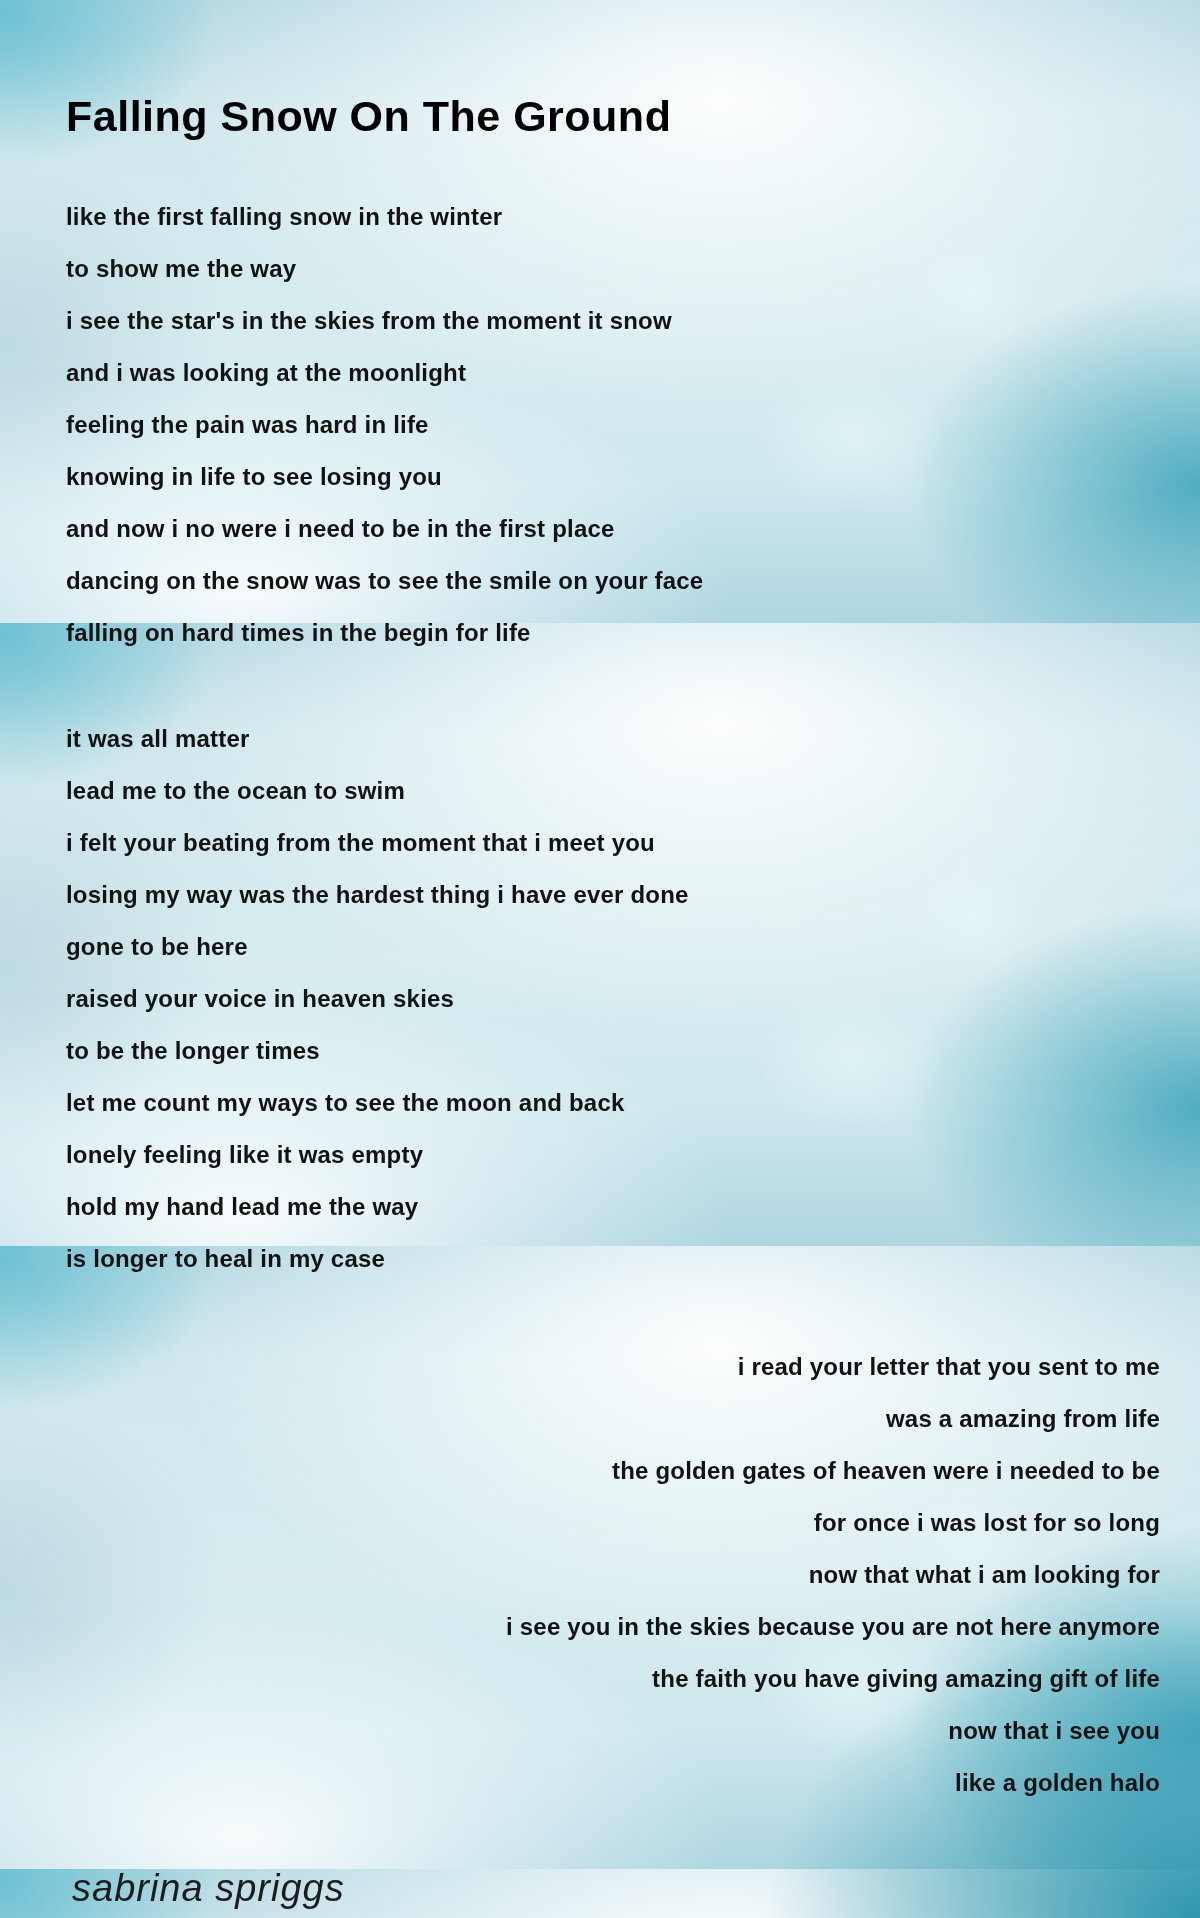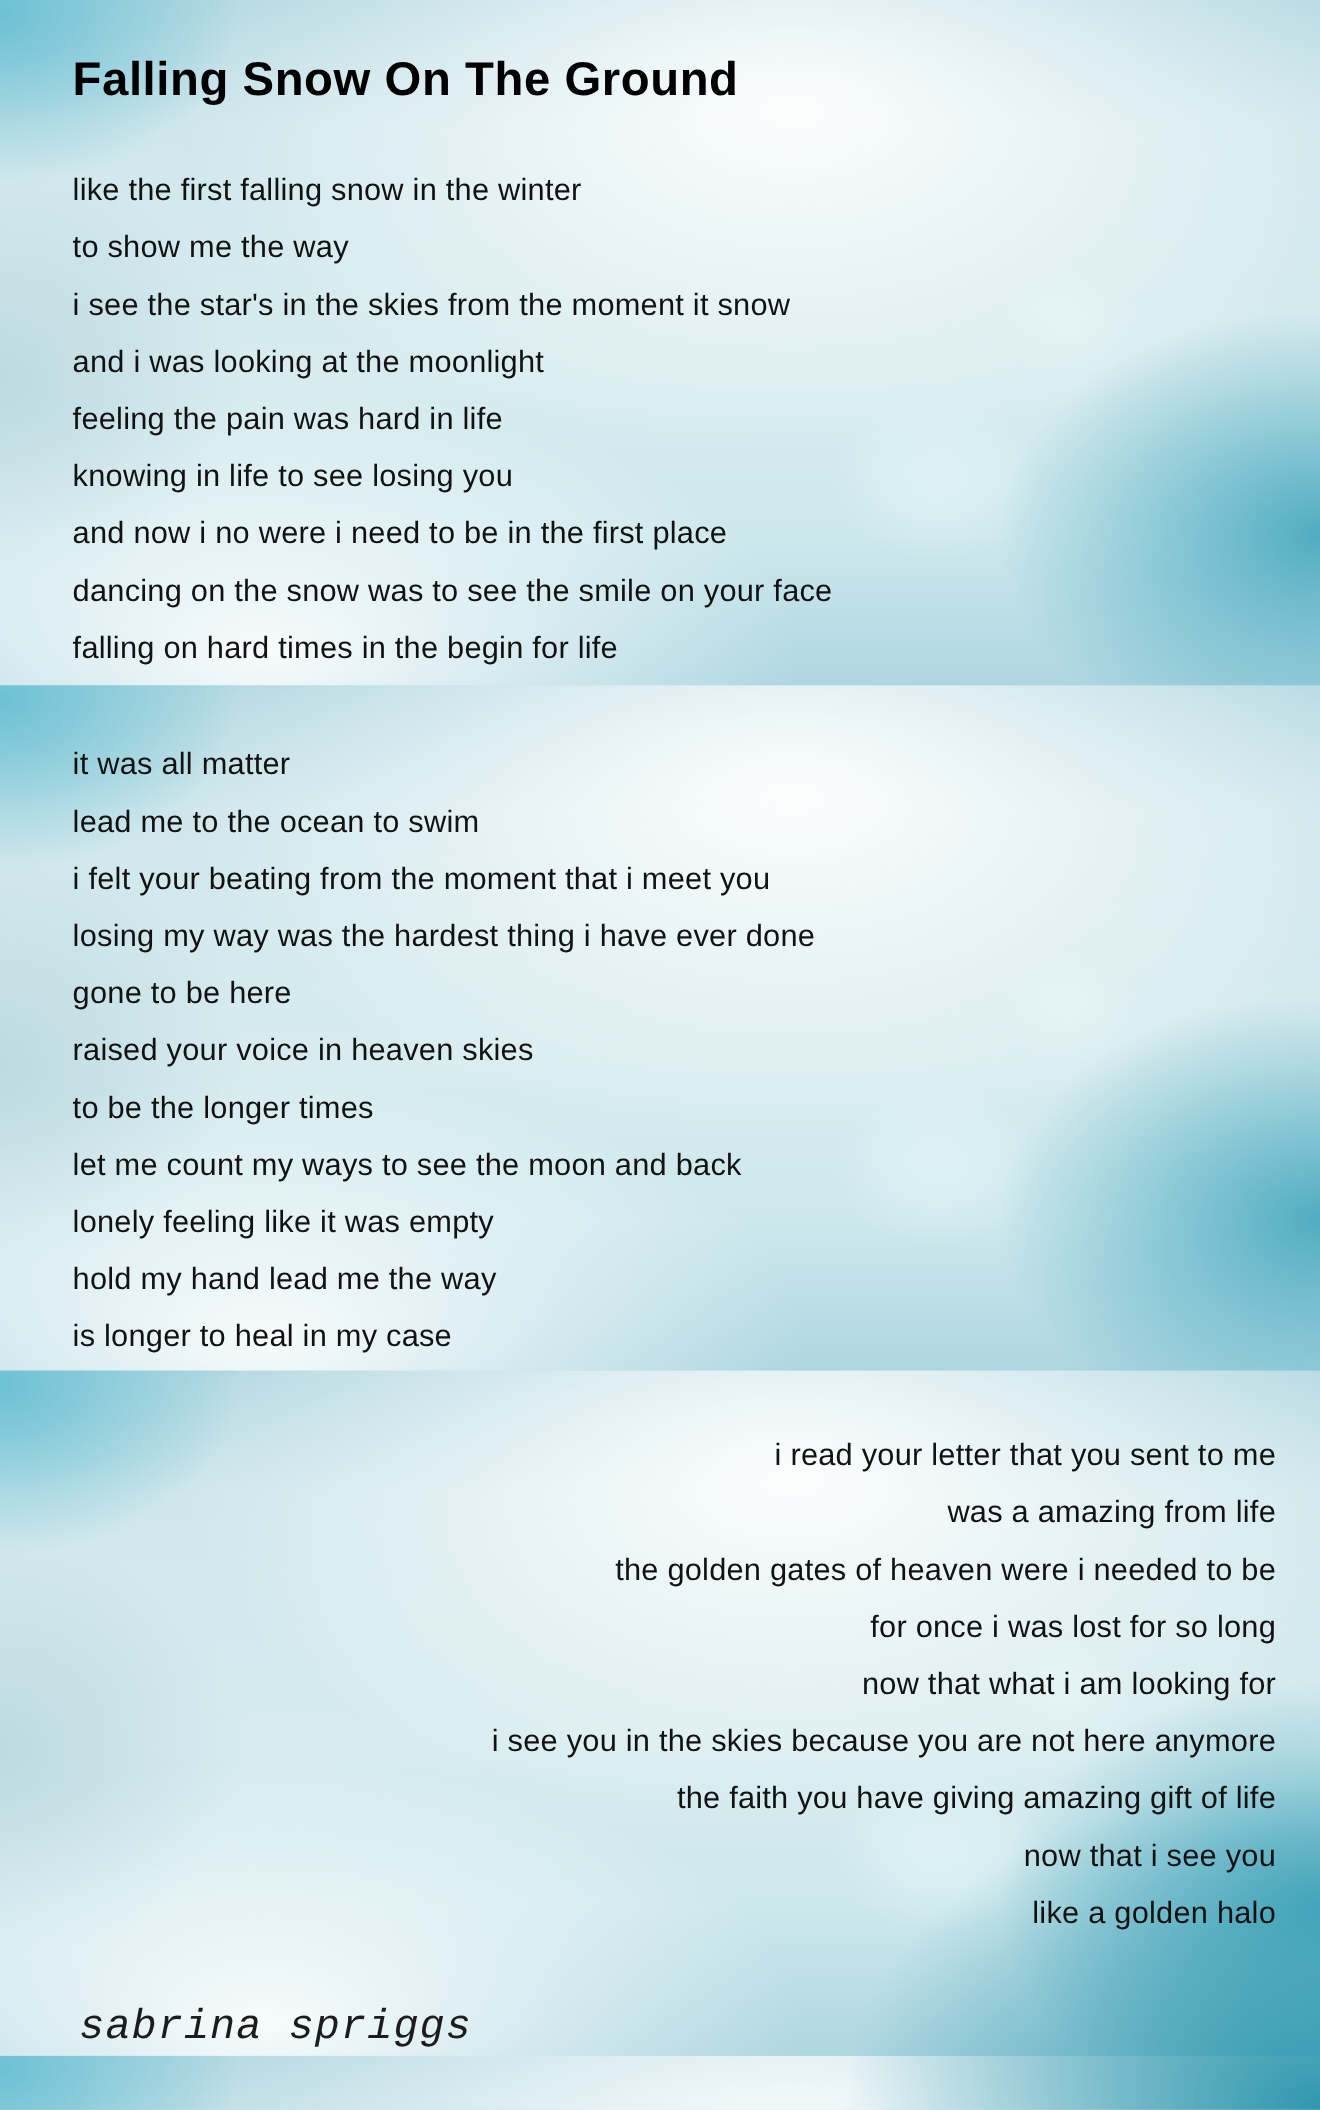--- a/index.html
+++ b/index.html
@@ -43,54 +43,54 @@
       repeat-y,
       repeat-y;
     background-position: 0 0;
   }
 
   .page {
     position: absolute;
     inset: 0;
     padding: 0 40px 16px 66px;
     box-sizing: border-box;
+    margin-top: 44px;
   }
 
   h1.title {
     margin: 44px 0 0 0;
     font-size: 43px;
     line-height: 56px;
     font-weight: 700;
     color: var(--title-color, #000000);
     letter-spacing: 0.5px;
   }
 
   p.stanza {
     margin: 0;
     white-space: pre-line;        
-    font-size: 28px;
+    font-size: 24px;
     line-height: 52px;
-    font-weight: 400;
+    font-weight: 700;
     color: var(--text-color, #121212);
     letter-spacing: 0.2px;
   }
 
   p.stanza.s1 { margin-top: 47px; }
   p.stanza.s2 { margin-top: 54px; }
   p.stanza.s3 { margin-top: 56px; text-align: right; }
 
   p.author {
     margin: 50px 0 0 6px;
     font-style: italic;
     font-weight: 400;
     font-size: 38px;
     line-height: 58px;
     color: #1c1c1c;
     letter-spacing: 1px;
-    font-family: Liberation Mono, monospace;
   }
 </style>
 </head>
 <body>
 
 <div class="page">
   <h1 class="title">Falling Snow On The Ground</h1>
 
   <p class="stanza s1">like the first falling snow in the winter
 to show me the way

